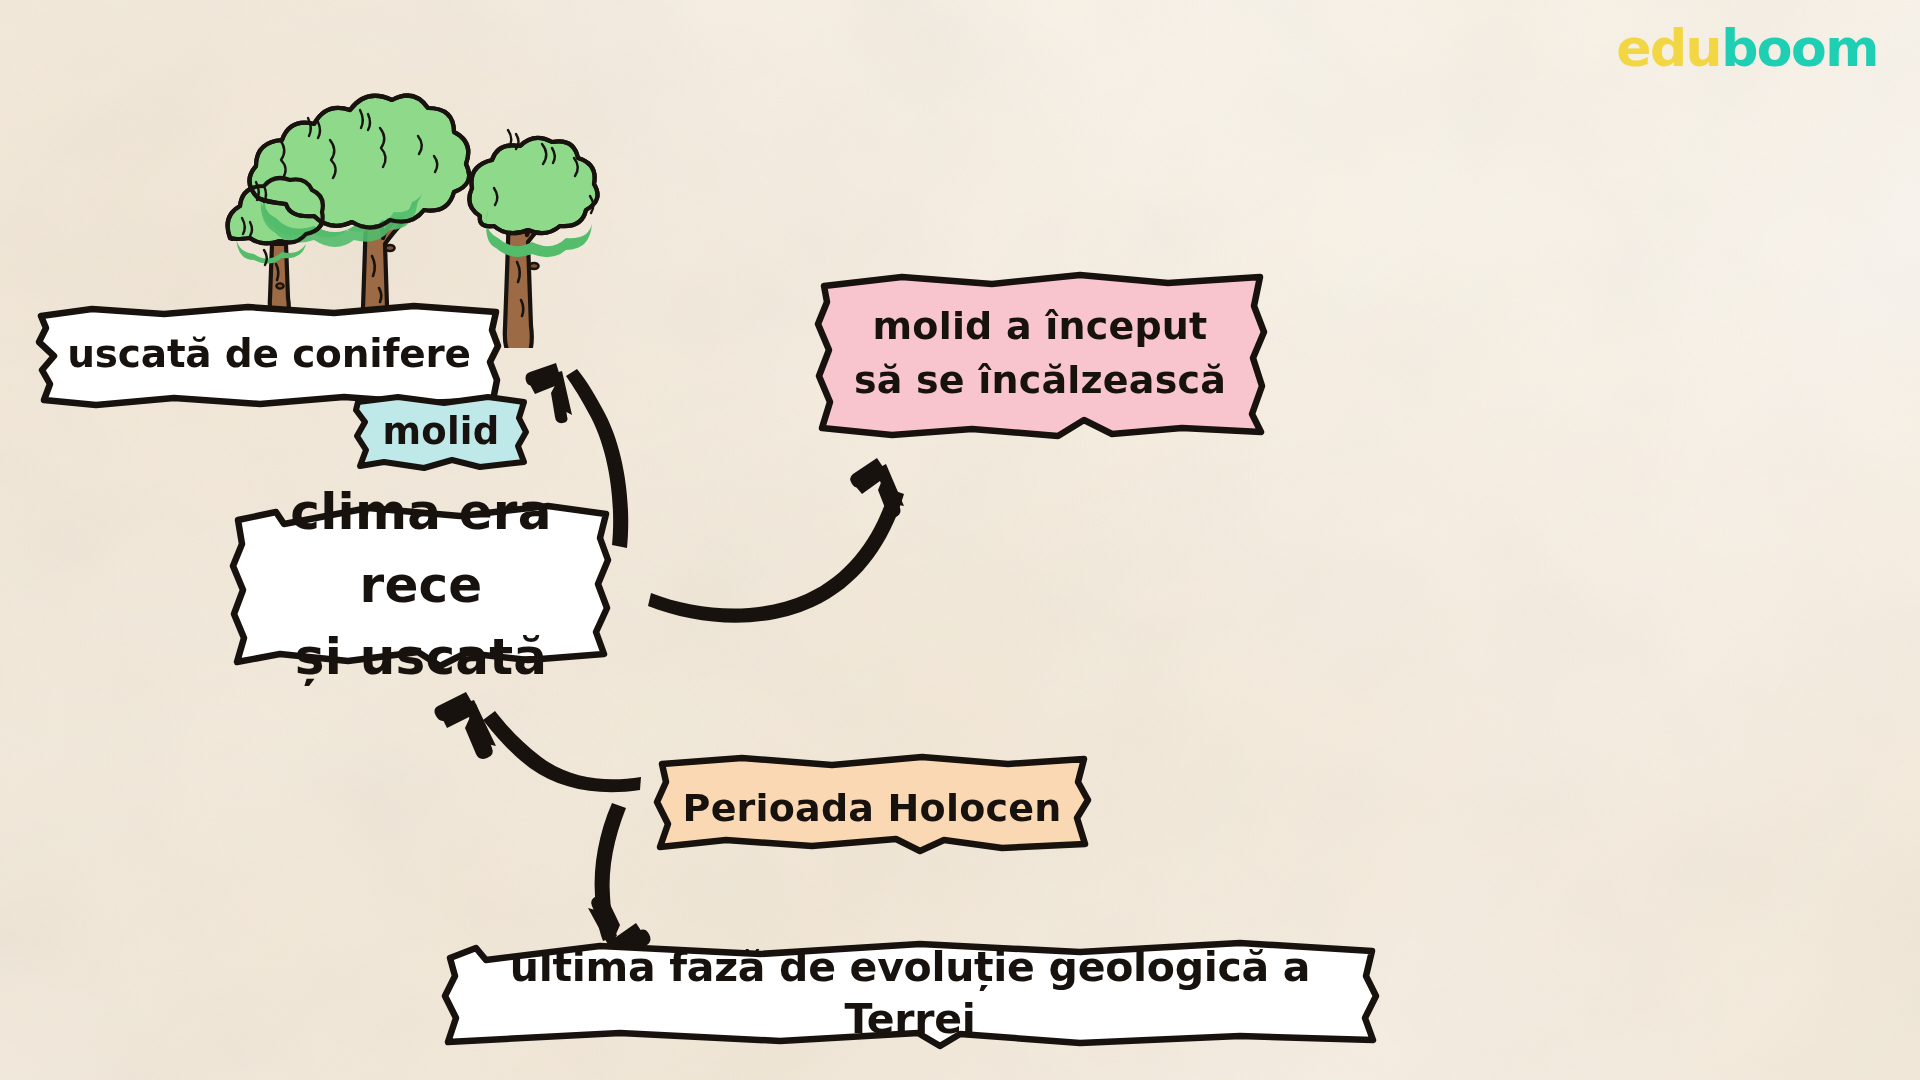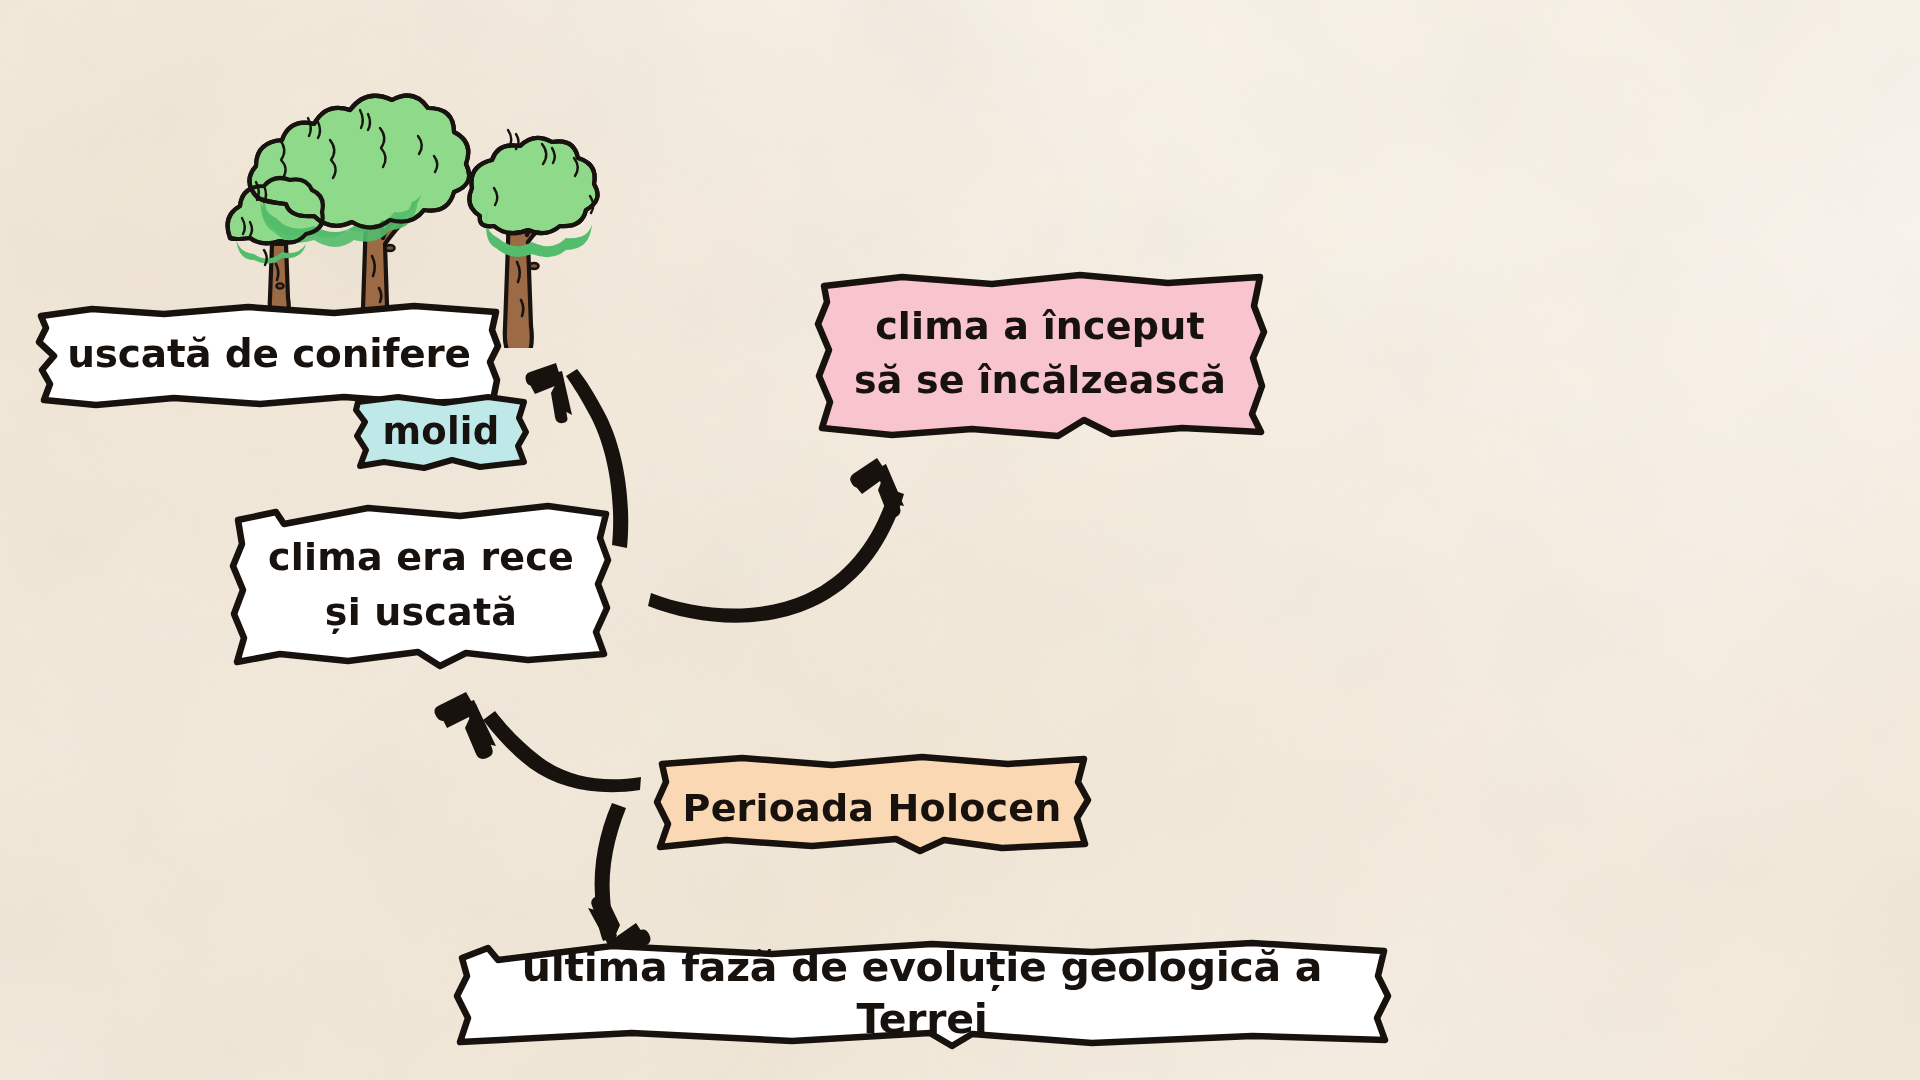--- a/index.html
+++ b/index.html
@@ -67,29 +67,29 @@
   }
 
   
   #note-padure       { left:  34px; top: 300px; width: 470px; height: 108px; }
   #note-padure .note-text       { font-size: 39px; letter-spacing: -.2px; }
 
   #note-molid        { left: 352px; top: 392px; width: 178px; height: 80px; }
   #note-molid .note-text        { font-size: 37px; }
 
   #note-clima-rece   { left: 228px; top: 498px; width: 386px; height: 174px; }
-  #note-clima-rece .note-text   { font-size: 38px; line-height: 1.45; }
+  #note-clima-rece .note-text   { font-size: 50px; line-height: 1.45; }
 
   #note-clima-cald   { left: 812px; top: 268px; width: 456px; height: 172px; }
   #note-clima-cald .note-text   { font-size: 38px; line-height: 1.42; }
 
   #note-holocen      { left: 652px; top: 752px; width: 440px; height: 100px; }
   #note-holocen .note-text      { font-size: 38px; margin-top: 12px; }
 
-  #note-ultima-faza  { left: 452px; top: 938px; width: 940px; height: 110px; }
+  #note-ultima-faza  { left: 440px; top: 938px; width: 940px; height: 110px; }
   #note-ultima-faza .note-text  { font-size: 41px; letter-spacing: -.3px; }
 
   
   #trees { left: 212px; top: 48px; width: 420px; height: 300px; }
 
   
   #arrows { left: 0; top: 0; width: 1920px; height: 1080px; pointer-events: none; }
 
   
   #logo {
@@ -310,21 +310,21 @@
 și uscată</span>
   </div>
 
   <div class="note" id="note-clima-cald">
     <svg class="note-svg" viewBox="0 0 456 172" preserveAspectRatio="none">
       <path d="M12 18 L90 9 L180 16 L268 7 L356 15 L448 9
                L442 38 L452 64 L441 90 L450 118 L440 146 L449 164
                L370 160 L300 166 L272 152 L246 168 L160 161 L80 167 L10 160
                L18 134 L7 108 L17 82 L6 56 L15 34 Z" fill="#f8c4ce" stroke="#18120f" stroke-width="6.5" stroke-linejoin="round" stroke-linecap="round"></path>
     </svg>
-    <span class="note-text">clima a început
+    <span class="note-text">molid a început
 să se încălzească</span>
   </div>
 
   <div class="note" id="note-holocen">
     <svg class="note-svg" viewBox="0 0 440 100" preserveAspectRatio="none">
       <path d="M10 12 L90 6 L180 13 L270 5 L356 12 L432 7
                L426 30 L436 48 L425 66 L433 92
                L350 96 L292 88 L268 99 L244 87 L160 94 L74 88 L8 95
                L16 72 L5 50 L14 30 Z" fill="#fad8b4" stroke="#18120f" stroke-width="6.5" stroke-linejoin="round" stroke-linecap="round"></path>
     </svg>
@@ -334,14 +334,17 @@
   <div class="note" id="note-ultima-faza">
     <svg class="note-svg" viewBox="0 0 940 110" preserveAspectRatio="none">
       <path d="M10 20 L36 10 L46 22 L160 8 L320 16 L480 6 L640 14 L800 5 L932 13
                L926 38 L936 58 L925 80 L933 102
                L800 98 L640 105 L520 96 L500 108 L478 95 L340 103 L180 95 L8 104
                L16 80 L5 58 L15 38 Z" fill="#ffffff" stroke="#18120f" stroke-width="6.5" stroke-linejoin="round" stroke-linecap="round"></path>
     </svg>
     <span class="note-text">ultima fază de evoluție geologică a Terrei</span>
   </div>
 
+  <div class="layer" id="logo">
+    <span class="edu">edu</span><span class="boom">boom</span>
+  </div>
 
 </div>
 
 </body></html>

